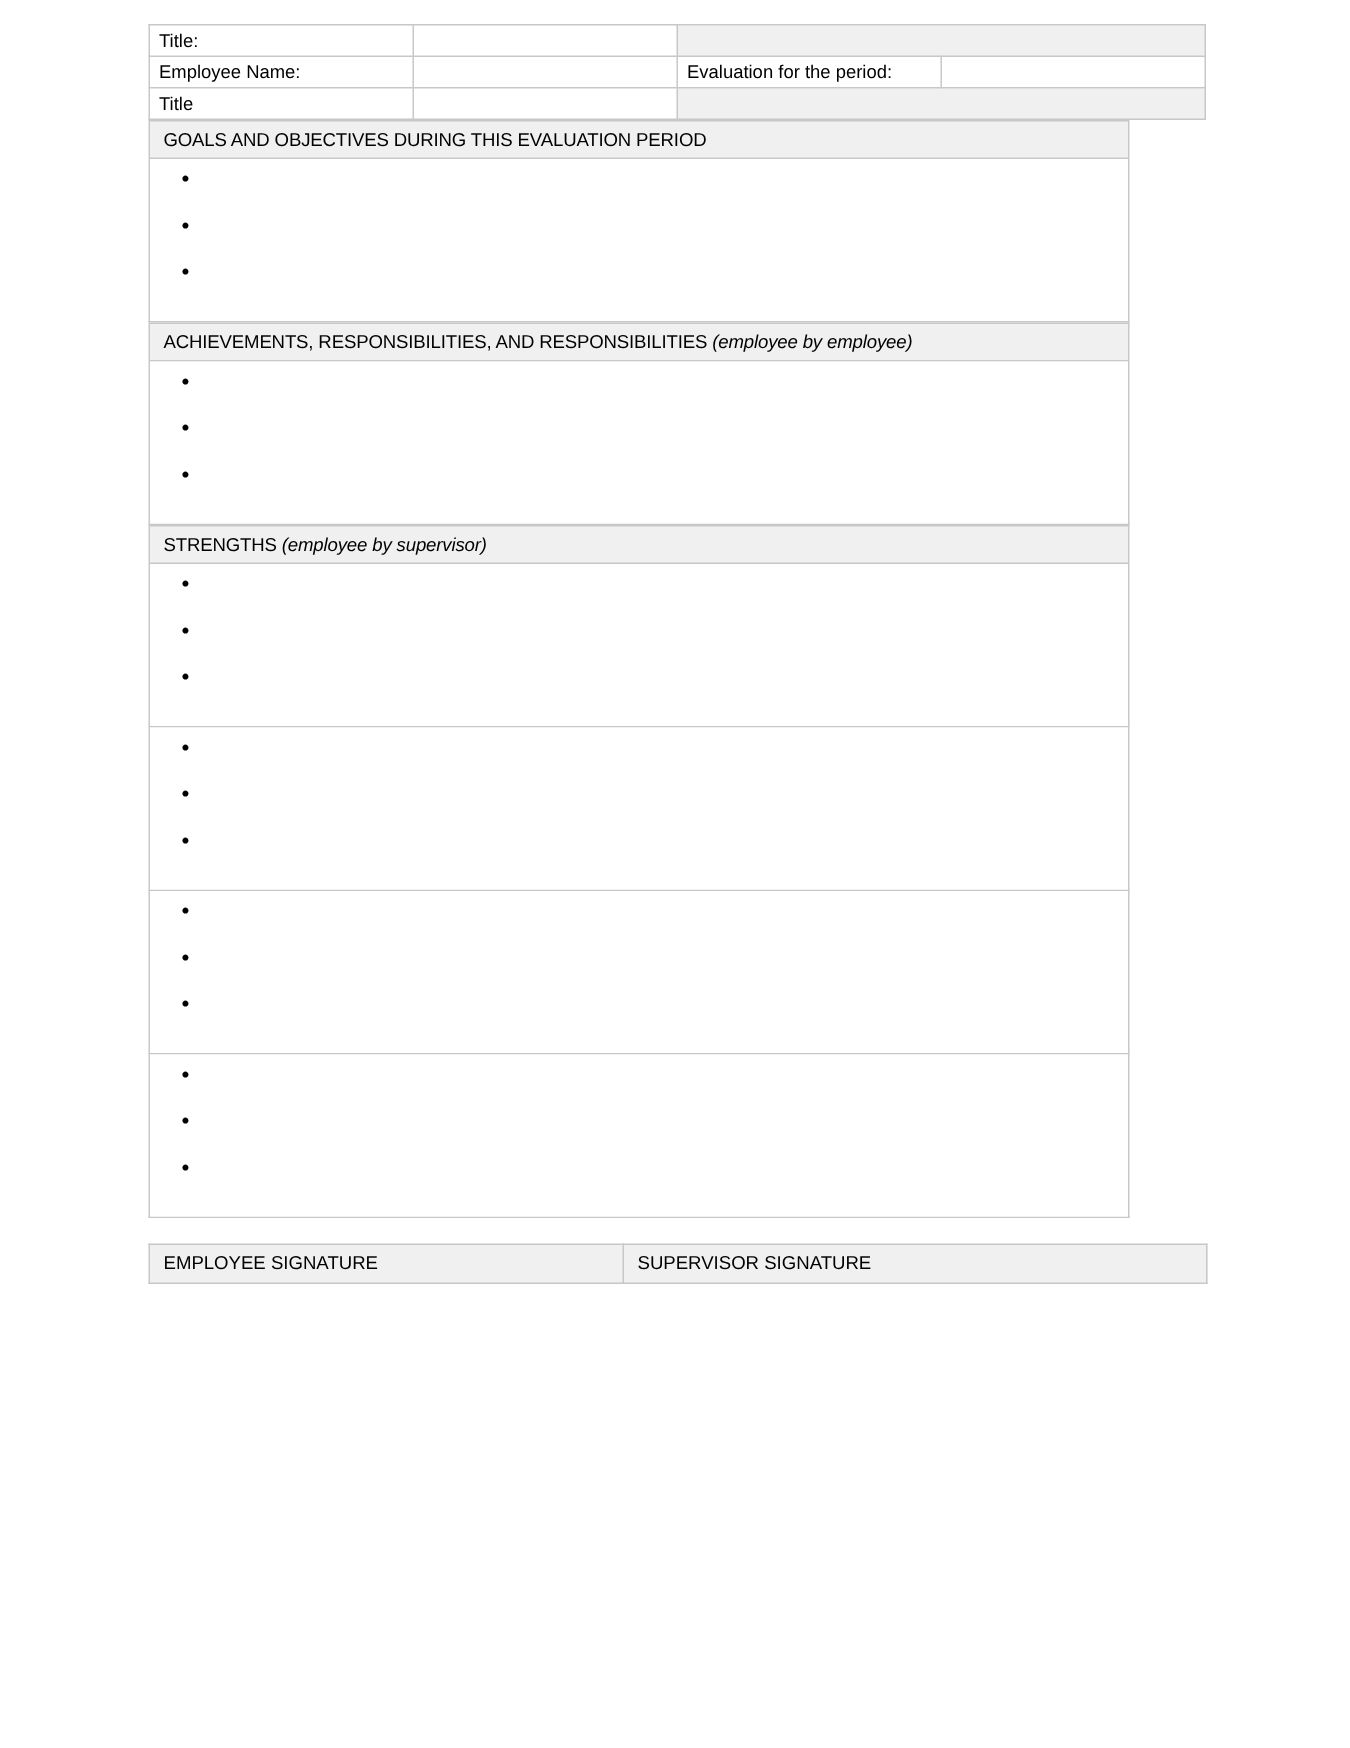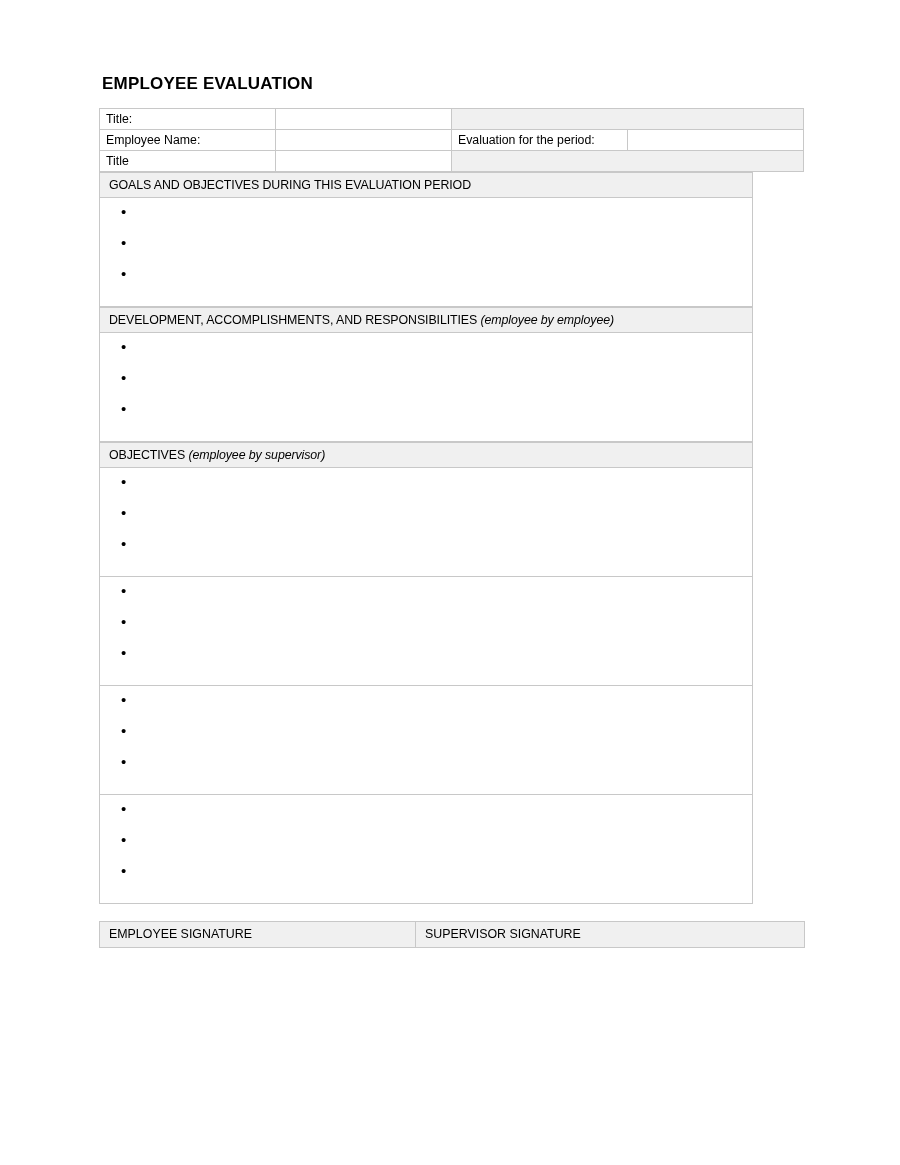--- a/index.html
+++ b/index.html
@@ -119,21 +119,20 @@
   .sig-table td.head {
     background: #f0f0f0;
     height: 26px;
   }
 </style>
 </head>
 <body>
 
 <div class="page">
 
-  <h1 class="doc-title">EMPLOYEE EVALUATION</h1>
 
   <table class="id-table">
     <tbody>
       <tr>
         <td>Title:</td>
         <td class="blank"></td>
         <td class="fill" colspan="2"></td>
       </tr>
       <tr>
         <td style="width:125px">Employee Name:</td>
@@ -161,38 +160,38 @@
             <span class="bullet-dot">•</span>
             <span></span>
           </div>
           <div class="bullet-row">
             <span class="bullet-dot">•</span>
             <span></span>
           </div>
         </div>
       </div>
       <div class="section">
-        <div class="section-head"><span>DEVELOPMENT, ACCOMPLISHMENTS, AND RESPONSIBILITIES</span> <span class="note">(employee by employee)</span></div>
-        <div class="section-body">
-          <div class="bullet-row">
-            <span class="bullet-dot">•</span>
-            <span></span>
-          </div>
-          <div class="bullet-row">
-            <span class="bullet-dot">•</span>
-            <span></span>
-          </div>
-          <div class="bullet-row">
-            <span class="bullet-dot">•</span>
-            <span></span>
-          </div>
-        </div>
-      </div>
-      <div class="section">
-        <div class="section-head"><span>OBJECTIVES</span> <span class="note">(employee by supervisor)</span></div>
+        <div class="section-head"><span>ACHIEVEMENTS, RESPONSIBILITIES, AND RESPONSIBILITIES</span> <span class="note">(employee by employee)</span></div>
+        <div class="section-body">
+          <div class="bullet-row">
+            <span class="bullet-dot">•</span>
+            <span></span>
+          </div>
+          <div class="bullet-row">
+            <span class="bullet-dot">•</span>
+            <span></span>
+          </div>
+          <div class="bullet-row">
+            <span class="bullet-dot">•</span>
+            <span></span>
+          </div>
+        </div>
+      </div>
+      <div class="section">
+        <div class="section-head"><span>STRENGTHS</span> <span class="note">(employee by supervisor)</span></div>
         <div class="section-body">
           <div class="bullet-row">
             <span class="bullet-dot">•</span>
             <span></span>
           </div>
           <div class="bullet-row">
             <span class="bullet-dot">•</span>
             <span></span>
           </div>
           <div class="bullet-row">

